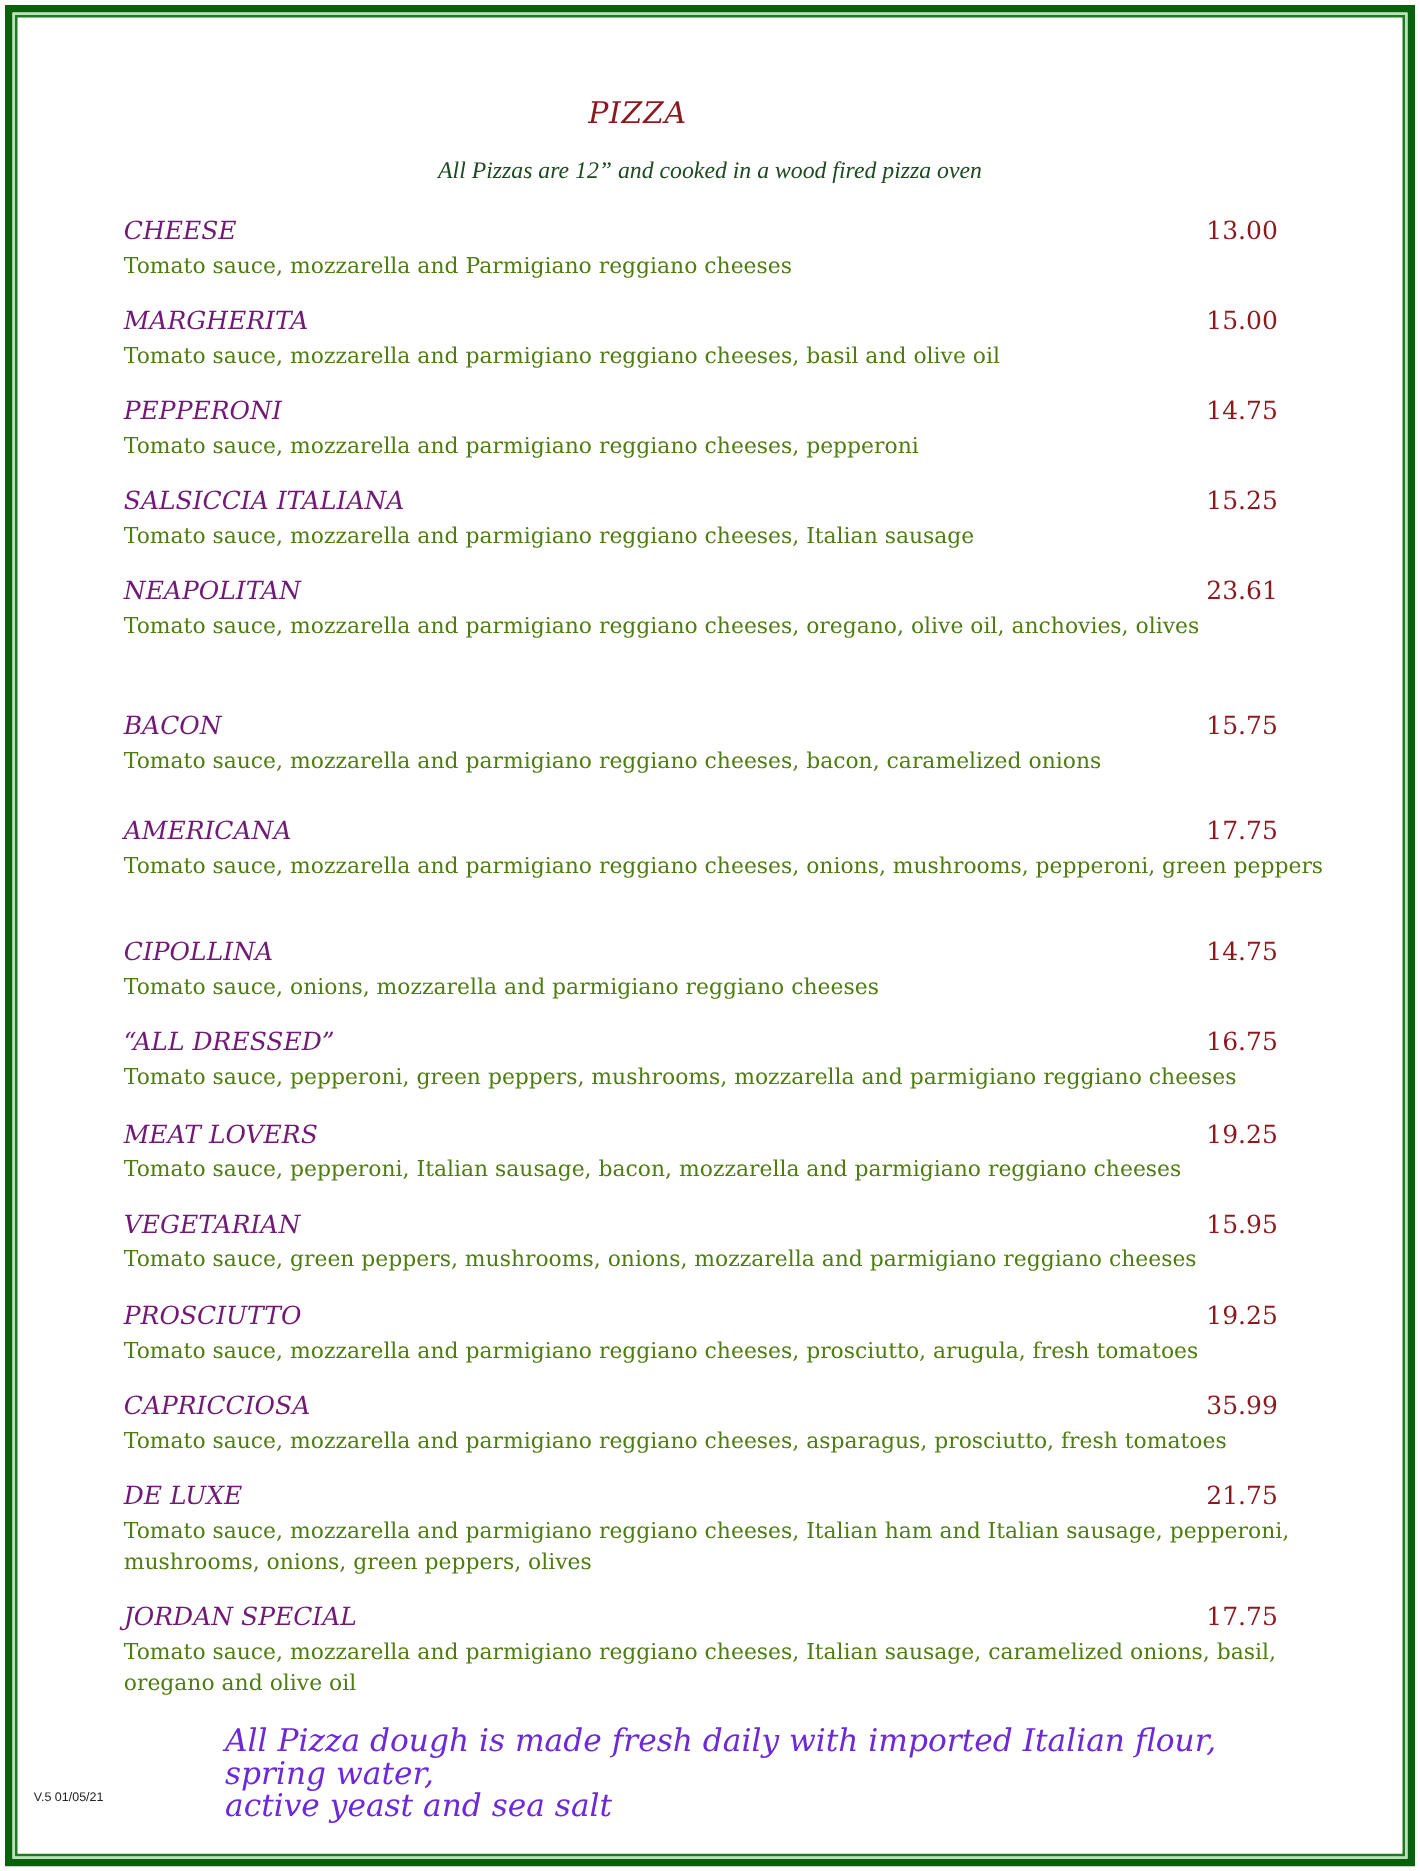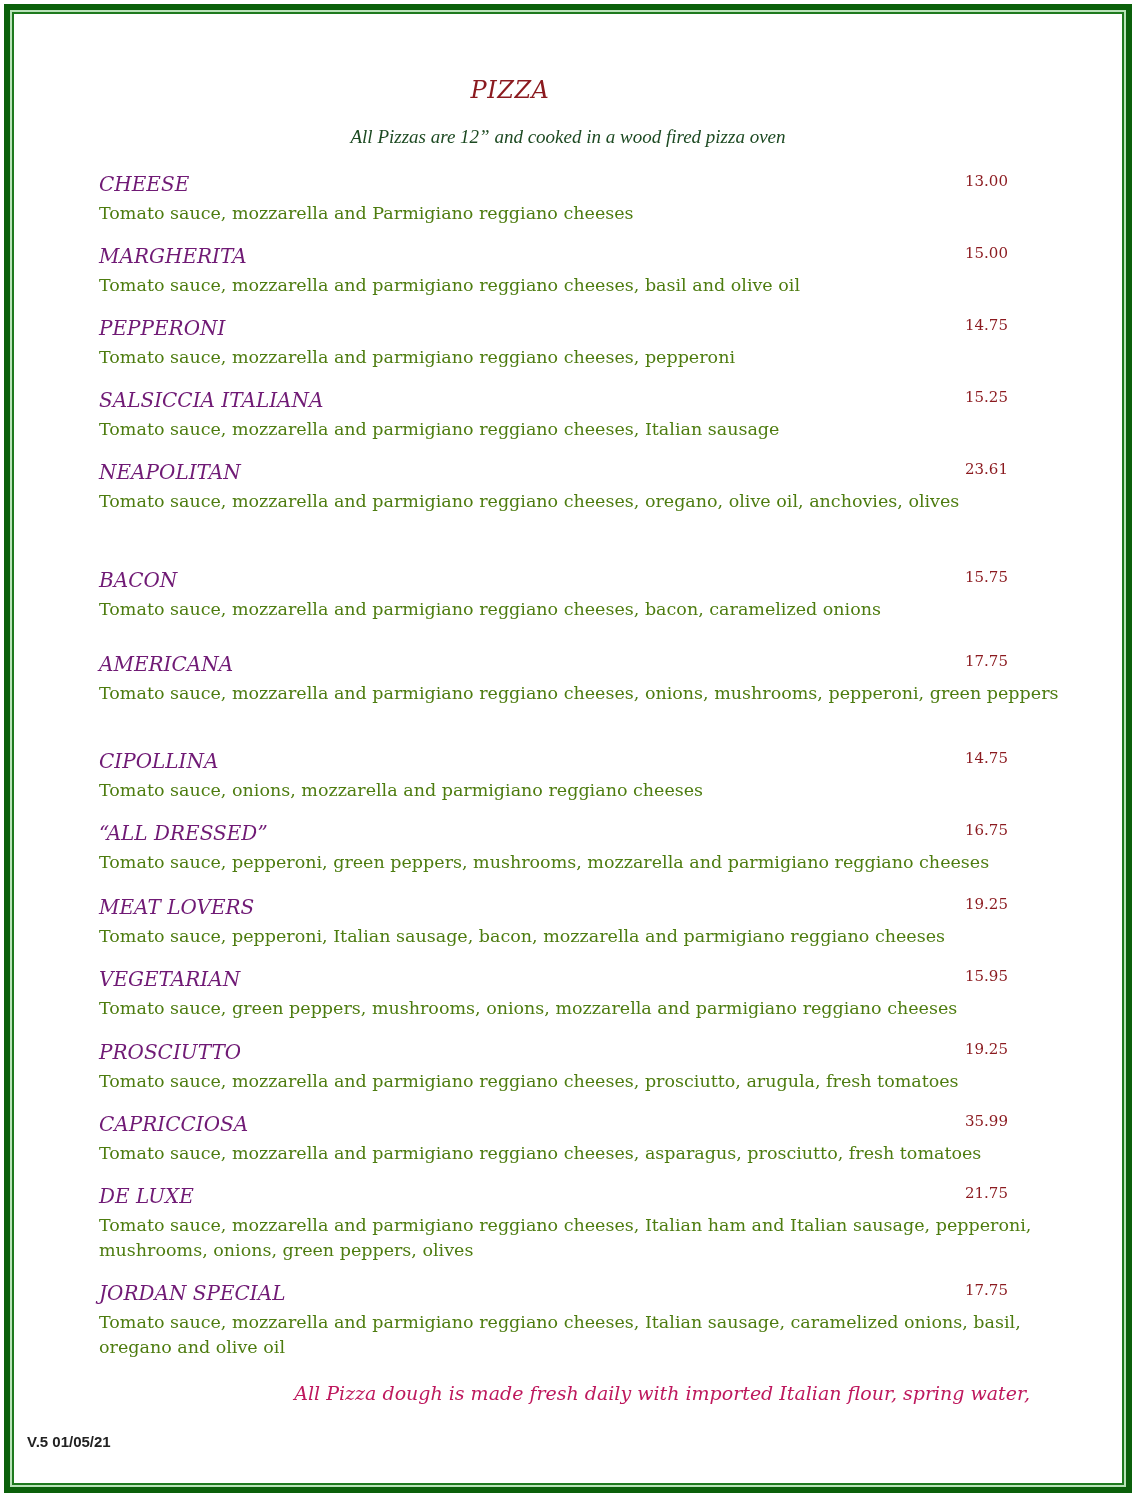--- a/index.html
+++ b/index.html
@@ -28,35 +28,35 @@
   }
   .items { position:absolute; left:99px; top:172px; width:980px; }
   .item { position:absolute; left:0; width:980px; }
   .name {
     position:absolute; left:0; top:0;
     font-family:"DejaVu Serif", serif; font-style:italic; font-size:20px;
     color:#701a75; white-space:nowrap;
   }
   .price {
     position:absolute; left:866px; top:0;
-    font-family:"DejaVu Serif", serif; font-size:15px; color:#8b1a1f;
+    font-family:"DejaVu Serif", serif; font-size:20px; color:#8b1a1f;
   }
   .desc {
     position:absolute; left:0; top:29px; width:975px;
     font-family:"DejaVu Serif", serif; font-size:17.5px; line-height:25px;
     color:#4d7c0f;
   }
   .footer {
-    position:absolute; top:1380px; left:180px; width:850px; text-align:right;
-    font-family:"DejaVu Serif", serif; font-style:italic; font-size:19px;
-    line-height:26px; color:#be185d;
+    position:absolute; top:1380px; left:180px; width:850px; text-align:left;
+    font-family:"DejaVu Serif", serif; font-style:italic; font-size:25px;
+    line-height:26px; color:#6d28d9;
   }
   .version {
     position:absolute; left:27px; top:1433px;
-    font-family:"Liberation Sans", sans-serif; font-size:15px; color:#222;font-weight:bold;
+    font-family:"Liberation Sans", sans-serif; font-size:10px; color:#222;
   }
 </style>
 </head>
 <body>
 
 <div class="frame-outer"></div>
 <div class="frame-gap"></div>
 <div class="frame-inner"></div>
 
 <div class="title">PIZZA</div>
@@ -135,15 +135,16 @@
     </div>
     <div class="item" style="top: 1109px;">
       <div class="name">JORDAN SPECIAL</div>
       <div class="price">17.75</div>
       <div class="desc">Tomato sauce, mozzarella and parmigiano reggiano cheeses, Italian sausage, caramelized onions, basil, oregano and olive oil</div>
     </div>
   </div>
 
 <div class="footer">
   <div>All Pizza dough is made fresh daily with imported Italian flour, spring water,</div>
+  <div>active yeast and sea salt</div>
 </div>
 
 <div class="version">V.5 01/05/21</div>
 
 </body></html>

